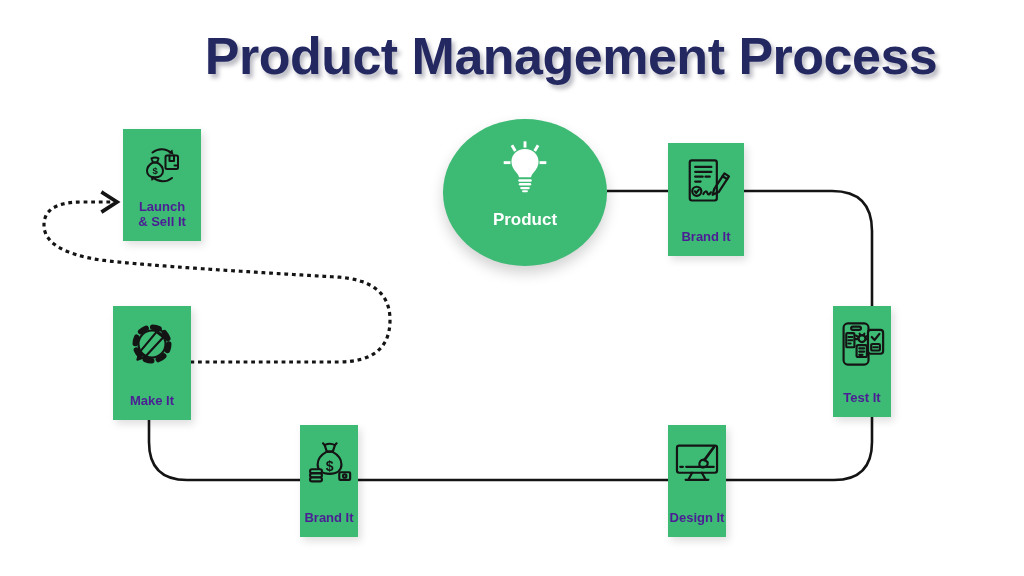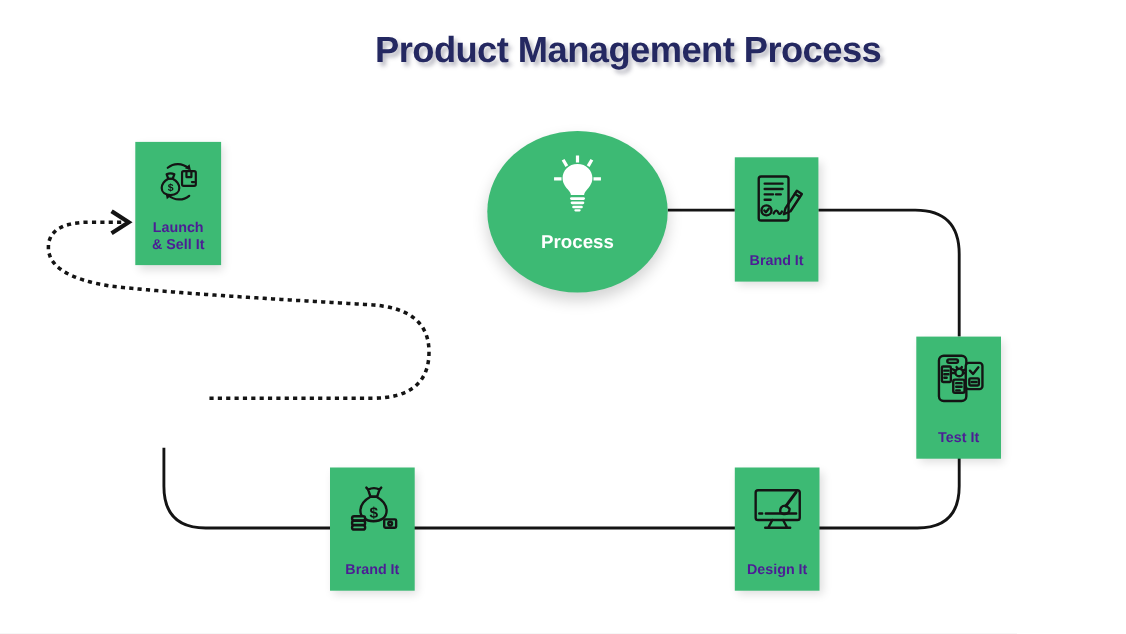--- a/index.html
+++ b/index.html
@@ -2,34 +2,34 @@
 <html style="--green: #3dba74; --navy: #242861; --line: #141414;"><head>
 <meta charset="utf-8">
 <style>
   html,body{margin:0;padding:0;background:#f2f2f2;}
   .canvas{
     position:relative;width:1024px;height:576px;background:#ffffff;
     font-family:"Liberation Sans","DejaVu Sans",sans-serif;overflow:hidden;
   }
   .title{
     position:absolute;top:26px;left:134px;right:16px;text-align:center;
-    font-size:33px;font-weight:bold;letter-spacing:-0.5px;color:var(--navy,#242861);
+    font-size:52px;font-weight:bold;letter-spacing:-0.5px;color:var(--navy,#242861);
     text-shadow:3px 4px 4px rgba(55,55,80,0.35);
   }
   .wires{position:absolute;left:0;top:0;width:1024px;height:576px;}
   .wires path{fill:none;stroke:var(--line,#141414);}
   .wire-solid{stroke-width:2.6px;}
   .wire-dotted{stroke-width:3.2px;stroke-dasharray:0.6 7;stroke-linecap:square;}
   .wire-arrow{stroke-width:3.8px;stroke-linecap:square;stroke-linejoin:miter;}
   .node{
     position:absolute;background:var(--green,#3dba74);
     display:flex;flex-direction:column;align-items:center;
     box-shadow:3px 4px 8px rgba(0,0,0,0.13);
   }
-  .box{width:77px;padding-top:12px;gap:8px;}
+  .box{width:58px;padding-top:12px;gap:8px;}
   .box .label{
     margin-top:auto;padding-bottom:12px;color:#4c1d95;font-weight:bold;
     font-size:13px;line-height:15px;text-align:center;
   }
   .n-launch{left:123px;top:129px;height:100px;width:78px;}
   .n-make{left:113px;top:306px;height:102px;width:78px;}
   .n-fund{left:300px;top:425px;height:100px;}
   .n-brand{left:485px;top:425px;height:100px;}
   .n-design{left:668px;top:425px;height:100px;}
   .n-define{left:668px;top:143px;height:101px;width:76px;}
@@ -76,21 +76,21 @@
         <path d="M47 27.5 H54"></path>
       </g>
       <path fill="#ffffff" stroke="none" d="M32 13.5 c-8.3 0-14 6-14 13.2 0 4.6 2.3 7.8 4.8 10.6 1.6 1.8 2.7 3.2 3 5.2 h12.4 c.3-2 1.4-3.4 3-5.2 2.5-2.8 4.8-6 4.8-10.6 C46 19.5 40.3 13.5 32 13.5 z"></path>
       <g fill="#ffffff" stroke="none">
         <rect x="25" y="44.6" width="14" height="2.6" rx="1.3"></rect>
         <rect x="25.6" y="48.6" width="12.8" height="2.6" rx="1.3"></rect>
         <rect x="27" y="52.6" width="10" height="2.4" rx="1.2"></rect>
         <rect x="29" y="56" width="6" height="2" rx="1"></rect>
       </g>
     </svg>
-    <div class="label">Process</div>
+    <div class="label">Product</div>
   </div>
 
   <div class="node box n-define">
     <svg class="icon icon-big" viewBox="0 0 48 48">
       <rect x="9" y="5" width="25" height="37" rx="2"></rect>
       <path d="M14 11 h15 M14 15.5 h15 M14 20 h7 M23.5 20 h4 M14 24.5 h5"></path>
       <circle cx="15.5" cy="33.5" r="4.2"></circle>
       <path d="M13.7 33.5 l1.3 1.5 2.4-3"></path>
       <path d="M21.5 36 c1.5-3 3-3 3.8-.8 .7 2 2.2 1.4 3.2-.8"></path>
       <path d="M31.5 31.5 L41 17 l4.2 2.7 -9.5 14.5 -5.6 2.5 z"></path>
@@ -137,20 +137,29 @@
       <text class="itext" x="24.7" y="31" text-anchor="middle" font-size="13">$</text>
       <rect class="gfill" x="6.5" y="29.8" width="11" height="3.6" rx="1.8"></rect>
       <rect class="gfill" x="6.5" y="33.6" width="11" height="3.6" rx="1.8"></rect>
       <rect class="gfill" x="6.5" y="37.4" width="11" height="3.6" rx="1.8"></rect>
       <rect class="gfill" x="33.5" y="32.5" width="10" height="7" rx="1"></rect>
       <circle cx="38.5" cy="36" r="1.6"></circle>
     </svg>
     <div class="label">Brand It</div>
   </div>
 
+  <div class="node box n-make">
+    <svg class="icon icon-big" viewBox="0 0 48 48">
+      <circle cx="24" cy="24" r="15.5" stroke-width="5" stroke-dasharray="6.1 6.1"></circle>
+      <circle cx="24" cy="24" r="12.5"></circle>
+      <path d="M30.5 10 l6.5 5 L17.5 36 l-7 2.5 2.3-7.2 z"></path>
+      <path d="M12.8 31.3 l4.7 4.7 M28.2 13 l6.5 5"></path>
+    </svg>
+    <div class="label">Make It</div>
+  </div>
 
   <div class="node box n-launch">
     <svg class="icon" viewBox="0 0 48 48">
       <path d="M14.5 11.5 c5.5-4.5 13-4.5 19 .5"></path>
       <path class="ifill" d="M35.5 13.8 l-1.2-5.4 -4.2 3.6 z"></path>
       <path d="M34 37 c-5.5 4.5-13 4.5-19-.5"></path>
       <path class="ifill" d="M12.5 34.7 l1.2 5.4 4.2-3.6 z"></path>
       <path d="M13.5 17.5 q3.5-1.8 7 0 l-1.5 4 h-4 z"></path>
       <path d="M15 21.5 c-4 2.2-6 5.2-6 8.5 0 4 3.3 6.3 8 6.3 s8-2.3 8-6.3 c0-3.3-2-6.3-6-8.5 z"></path>
       <text class="itext" x="17.2" y="32.6" text-anchor="middle" font-size="9.5">$</text>

